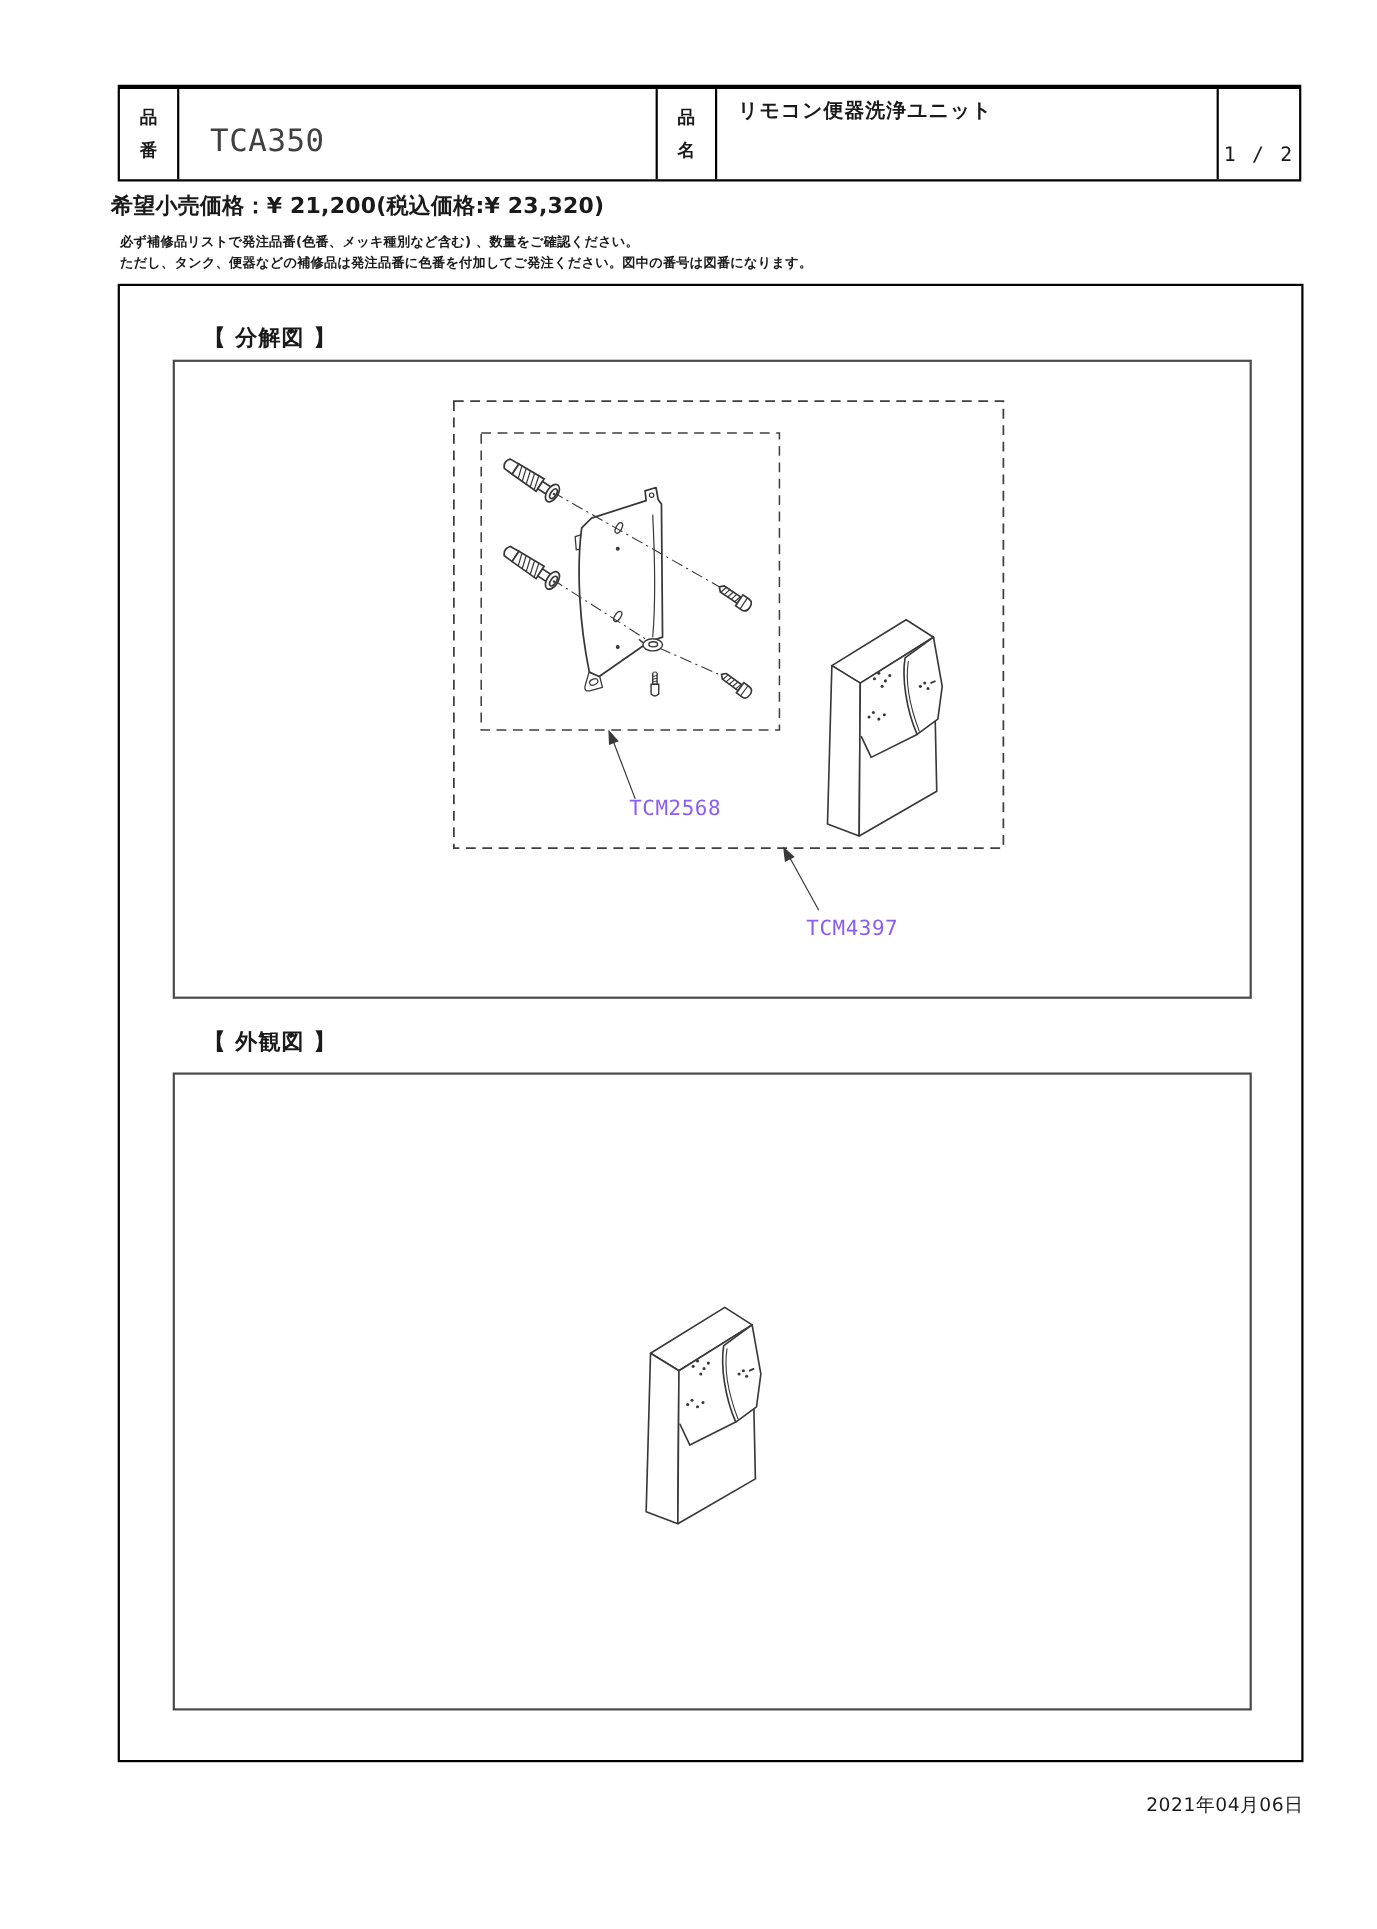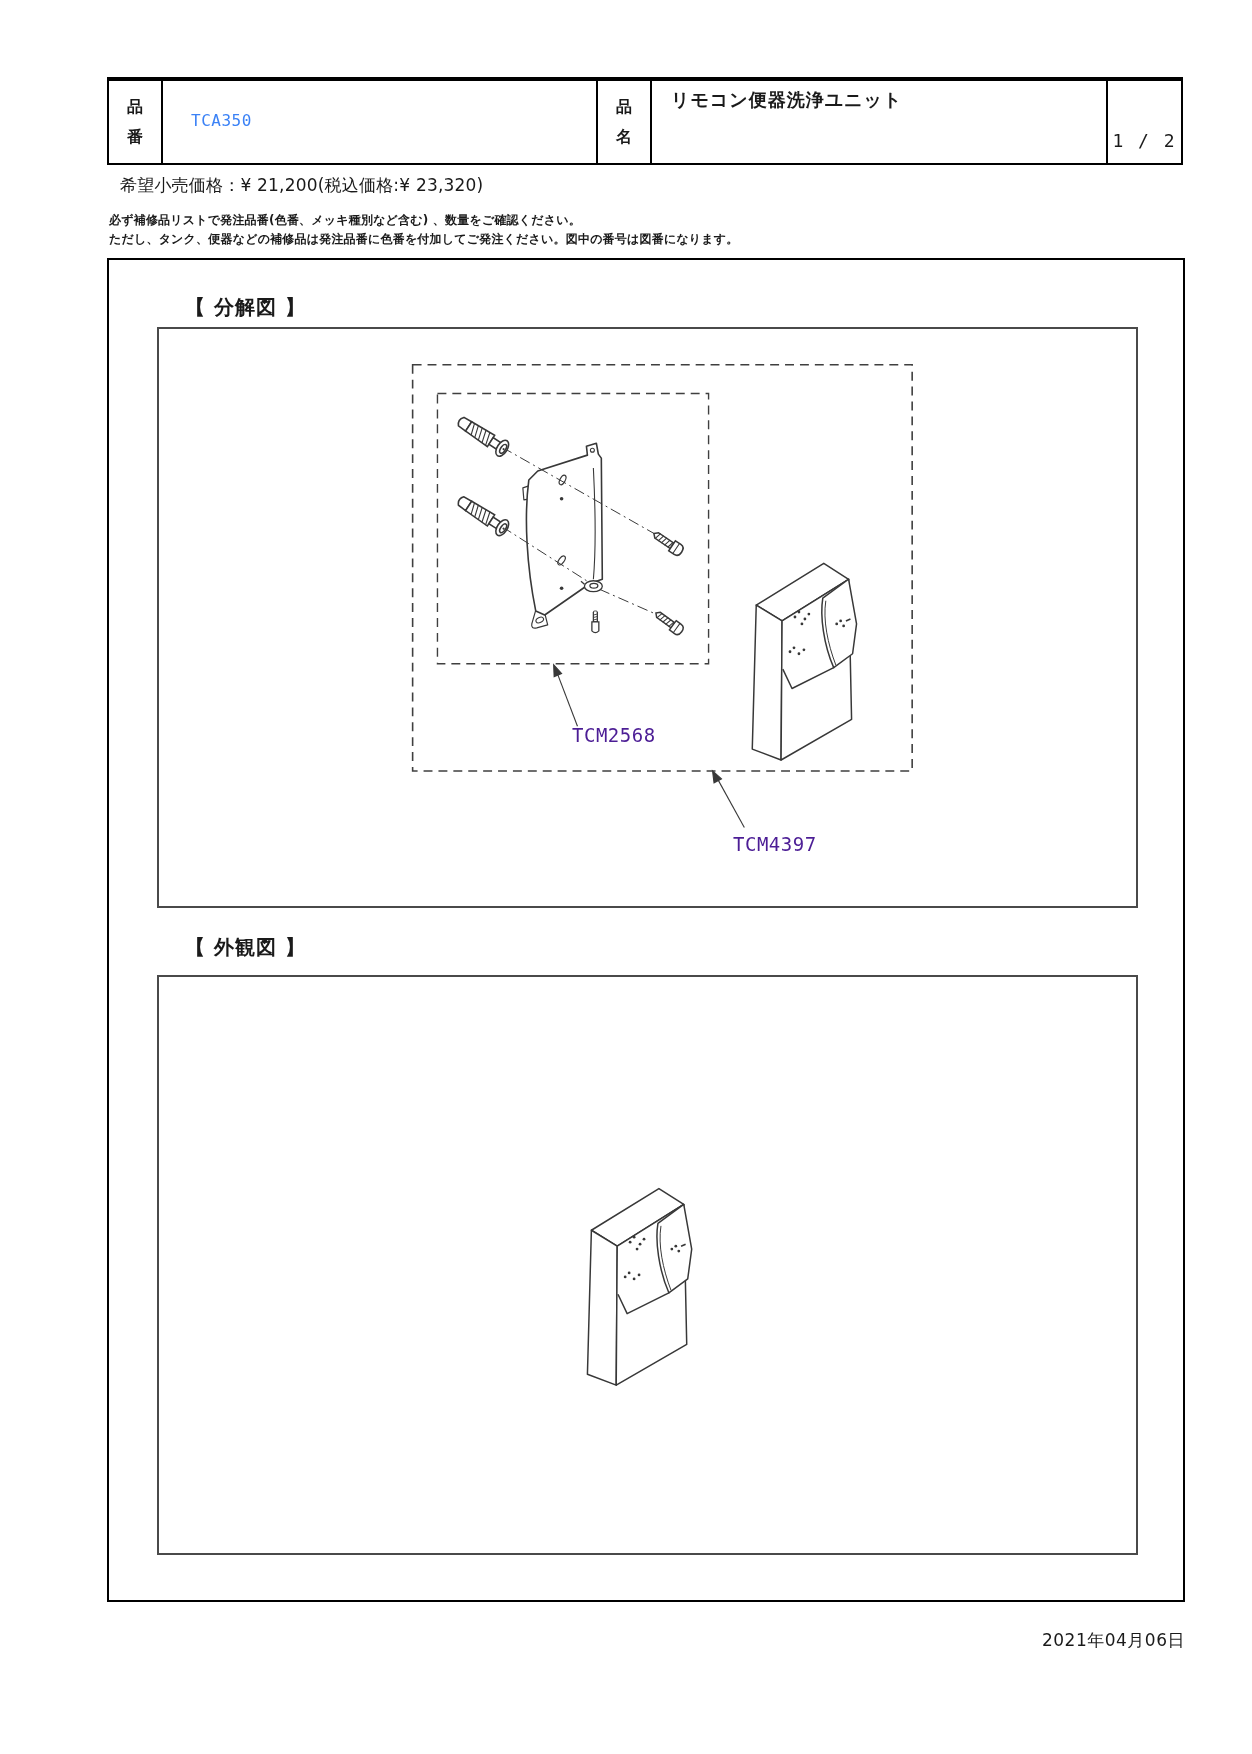--- a/index.html
+++ b/index.html
@@ -19,46 +19,46 @@
   .ht-cell:last-child { border-right:none; }
   .v-label {
     width:54px; display:flex; flex-direction:column; align-items:center;
     justify-content:center; gap:14px; font-size:16px; font-weight:700; line-height:1;
   }
   .v-label span { display:block; }
   .cell-partno { width:435px; }
   .partno-text {
     position:absolute; left:28px; top:30px;
     font-family:"DejaVu Sans Mono","Liberation Mono",monospace;
-    font-size:16px; letter-spacing:.5px; color:#3b82f6;
+    font-size:28px; letter-spacing:.5px; color:#404040;
   }
   .cell-partname { width:456px; }
   .partname-text { position:absolute; left:19px; top:7px; font-size:18px; font-weight:700; letter-spacing:1px; }
   .cell-page { flex:1; display:flex; align-items:flex-end; justify-content:center; }
   .page-text { font-size:18px; letter-spacing:2px; padding-bottom:12px; font-family:"DejaVu Sans Mono","Liberation Mono",monospace; }
 
   
-  .price-line { position:absolute; left:120px; top:174px; font-size:17px; font-weight:400; letter-spacing:.2px; }
+  .price-line { position:absolute; left:101px; top:174px; font-size:20px; font-weight:700; letter-spacing:.2px; }
   .notes { position:absolute; left:109px; top:211px; font-size:12px; font-weight:700; line-height:19px; letter-spacing:.2px; }
   .notes div { white-space:nowrap; }
 
   
   .main-box { position:absolute; left:107px; top:258px; width:1078px; height:1344px; border:2px solid #000; background:#fff; }
   .section-title { position:absolute; font-size:20px; font-weight:700; letter-spacing:1px; }
   .title-exploded { left:185px; top:294px; }
   .title-external { left:185px; top:934px; }
 
   .view-box { position:absolute; left:157px; width:981px; border:2px solid #4a4a4a; background:#fff; }
   .box-exploded { top:327px; height:581px; }
   .box-external { top:975px; height:580px; }
   .view-box svg { display:block; width:100%; height:100%; }
 
   .part-label {
     position:absolute; font-family:"DejaVu Sans Mono","Liberation Mono",monospace;
-    font-size:19px; color:#4c1d95; letter-spacing:.5px; white-space:nowrap;
+    font-size:19px; color:#8b5cf6; letter-spacing:.5px; white-space:nowrap;
   }
   .lbl-tcm2568 { left:413px; top:395px; }
   .lbl-tcm4397 { left:574px; top:504px;text-align:right; }
 
   .doc-date { position:absolute; right:67px; top:1629px; font-size:17px; letter-spacing:.5px; }
 </style>
 </head>
 <body>
 
 <div class="page">

